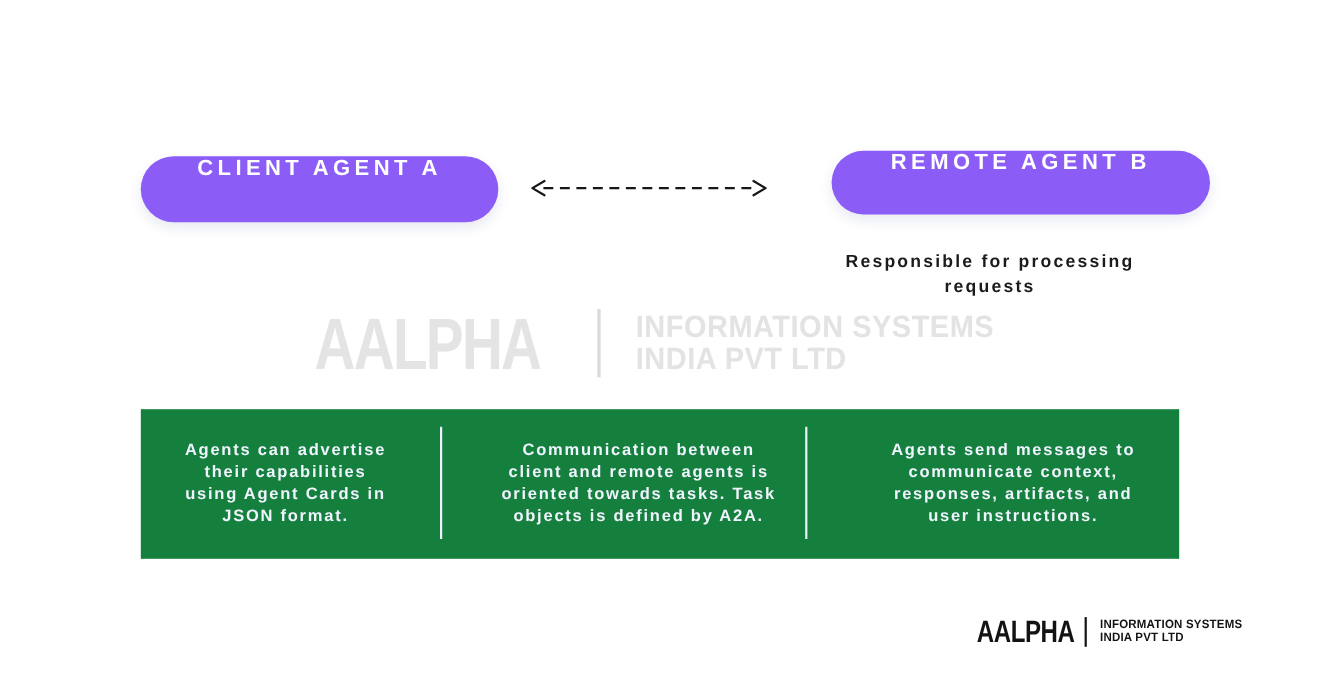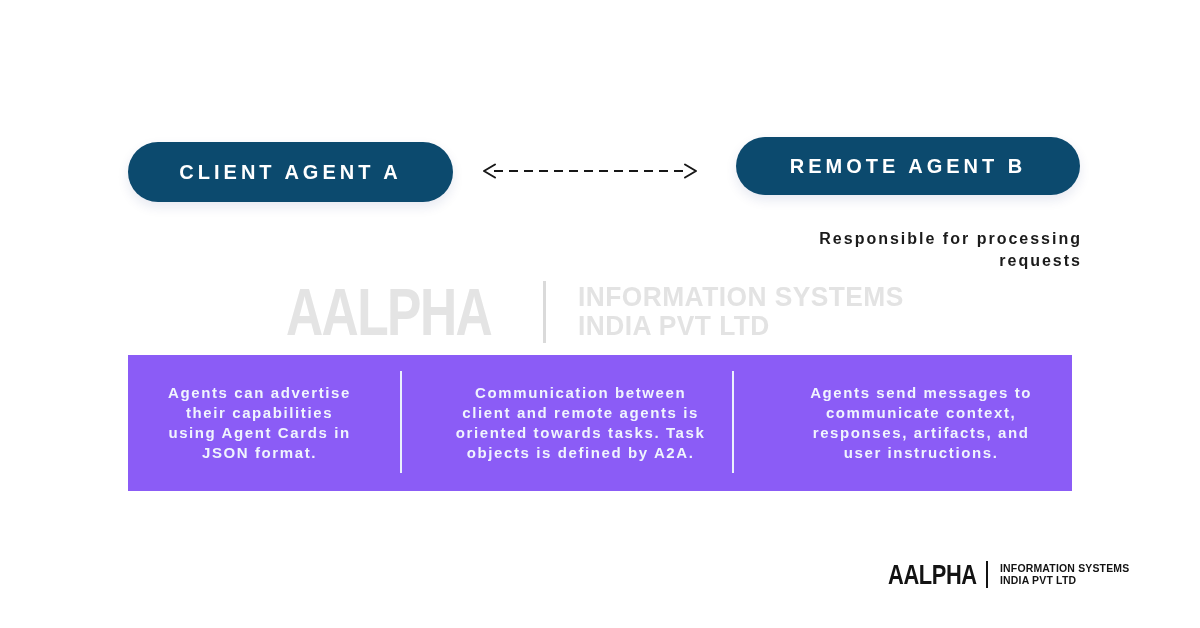--- a/index.html
+++ b/index.html
@@ -9,36 +9,35 @@
     width: 1200px;
     height: 628px;
     background: #ffffff;
     overflow: hidden;
     font-family: "Liberation Sans", sans-serif;
   }
 
   
   .pill {
     position: absolute;
-    background: #0c4a6e;
+    background: #8b5cf6;
     border-radius: 30px;
     display: flex;
-    align-items: center;
     justify-content: center;
     box-shadow: 0 5px 12px rgba(20, 40, 120, 0.10);
   }
   .pill span {
     color: #ffffff;
     font-weight: 700;
     font-size: 20px;
     letter-spacing: 4px;
     white-space: nowrap;
   }
   .pill.client { left: 128px; top: 142px; width: 325px; height: 60px; }
-  .pill.remote { left: 736px; top: 137px; width: 344px; height: 58px; }
+  .pill.remote { left: 756px; top: 137px; width: 344px; height: 58px; }
 
   
   .a2a-label {
     position: absolute;
     left: 480px; top: 131px; width: 220px;
     text-align: center;
     color: #2b4694;
     font-weight: 800;
     font-size: 19px;
     letter-spacing: 3px;
@@ -51,21 +50,21 @@
     top: 228px;
     text-align: center;
     color: #1b1b1b;
     font-weight: 700;
     font-size: 16px;
     letter-spacing: 2px;
     line-height: 22px;
     white-space: pre-line;
   }
   .caption.left { left: 118px; width: 345px; }
-  .caption.right { left: 718px; width: 364px; text-align: right; }
+  .caption.right { left: 718px; width: 364px; }
 
   
   .wm-brand {
     position: absolute;
     left: 286px; top: 281px;
     font-size: 66px;
     line-height: 62px;
     font-weight: 700;
     letter-spacing: -2px;
     color: #e4e4e4;
@@ -88,23 +87,23 @@
     letter-spacing: 0.5px;
     color: #e3e3e3;
     transform: scaleX(0.94);
     transform-origin: left top;
     white-space: pre-line;
   }
 
   
   .banner {
     position: absolute;
-    left: 128px; top: 355px;
+    left: 128px; top: 372px;
     width: 944px; height: 136px;
-    background: #8b5cf6;
+    background: #15803d;
     display: flex;
     align-items: center;
   }
   .banner-col {
     display: flex;
     align-items: center;
     justify-content: center;
     height: 100%;
     text-align: center;
     color: #f0f4fe;

